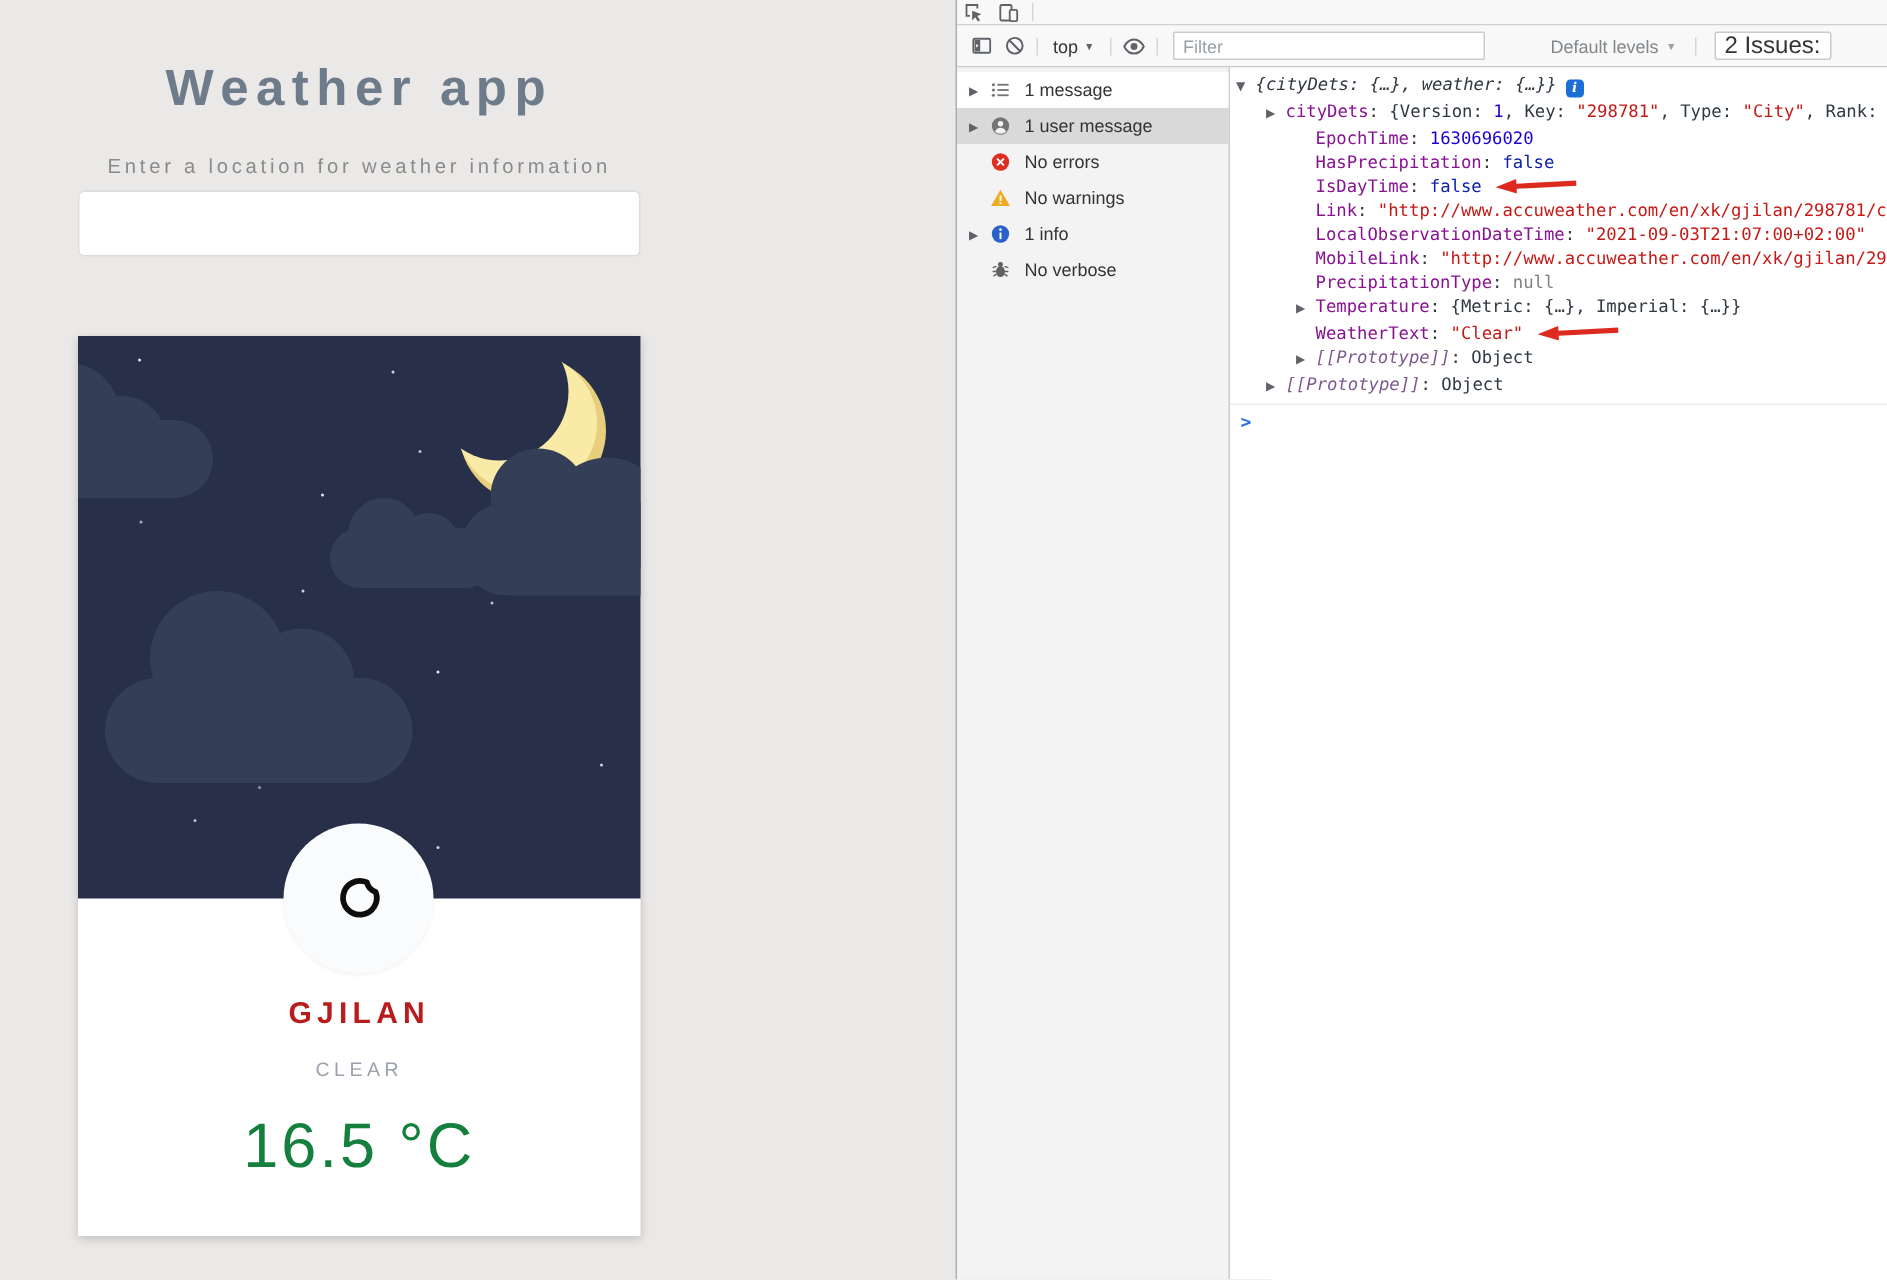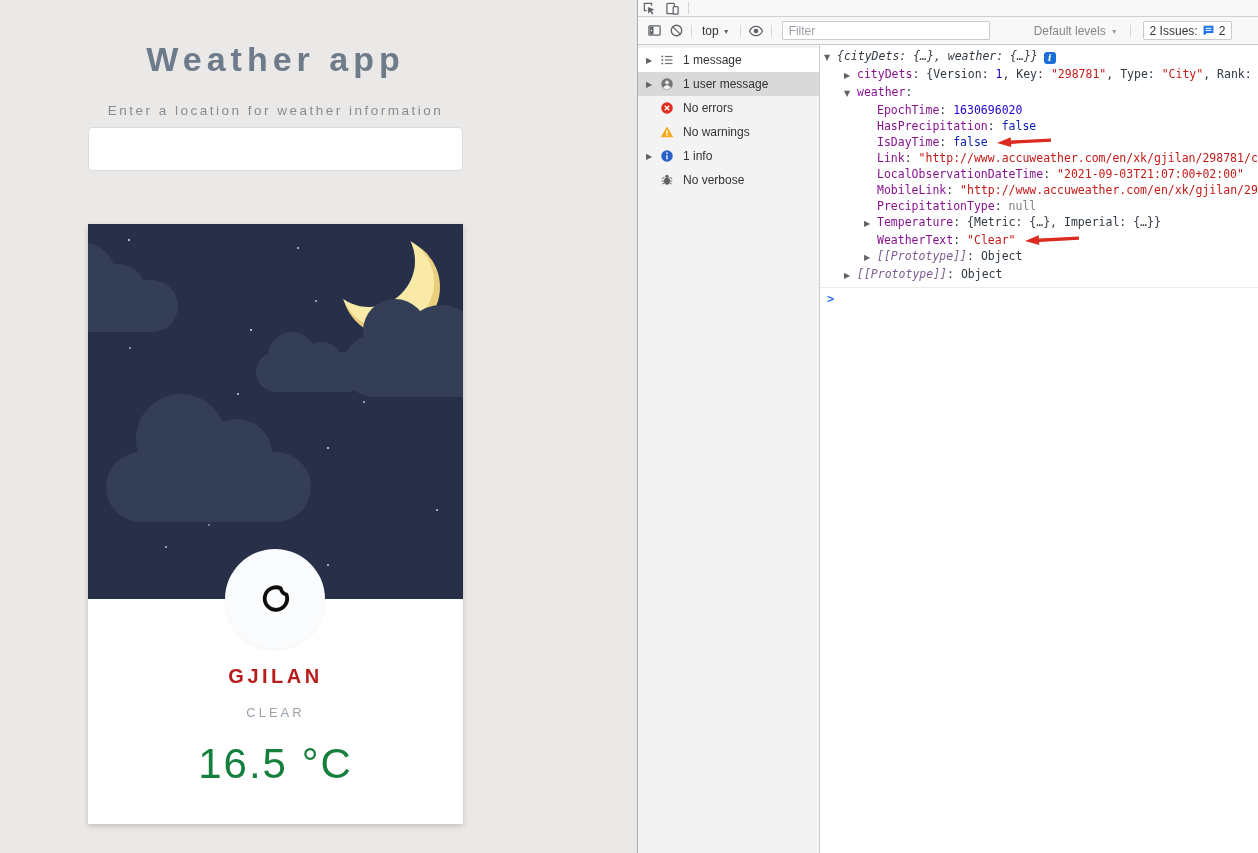--- a/index.html
+++ b/index.html
@@ -1,21 +1,21 @@
 <!DOCTYPE html>
 <html><head>
 <meta charset="utf-8">
 <style>
   * { margin:0; padding:0; box-sizing:border-box; }
   html,body { width:1258px; height:853px; overflow:hidden; }
   body { display:flex; font-family:"Liberation Sans", sans-serif; background:#ebe9e7; }
 
   
   .page { width:637px; height:853px; background:#ebe9e7; flex:0 0 637px; }
-  .col { width:375px; margin-left:88px; text-align:center; }
+  .col { width:375px; margin-left:52px; text-align:center; }
   .app-title { margin-top:40px; font-size:34px; font-weight:600; letter-spacing:5px; color:#6e7b8a; }
   .app-sub { margin-top:24px; font-size:13.5px; letter-spacing:2.5px; color:#8b8b8b; }
   .loc-input { margin-top:9px; width:375px; height:44px; border:1px solid #dcdcdd; border-radius:4px; background:#fff; outline:none; font-size:16px; padding:0 10px; color:#444; display:block; }
   .card { margin-top:53px; width:375px; background:#fff; box-shadow:0 2px 6px rgba(0,0,0,.18); }
   .sky { position:relative; width:375px; height:375px; background:#273048; overflow:hidden; }
   .sky svg.moonbig { position:absolute; left:0; top:0; }
   .star { position:absolute; width:2px; height:2px; border-radius:50%; background:#fff; }
   .cloud { position:absolute; }
   .cloud .b { position:absolute; background:#343e57; border-radius:50%; }
   .cloud .base { position:absolute; background:#343e57; }
@@ -34,21 +34,21 @@
   .tab.active { color:#1a1a1a; }
   .tab.active::after { content:""; position:absolute; left:4px; right:4px; bottom:0; height:2px; background:#1a73e8; }
   .toolbar { height:28px; background:#f8f8f8; border-bottom:1px solid #c9c9c9; display:flex; align-items:center; padding:0 5px; flex:0 0 28px; }
   .tl-icon { width:22px; height:22px; display:flex; align-items:center; justify-content:center; flex:0 0 auto; }
   .ctx { font-size:12px; color:#333; margin:0 2px 0 6px; }
   .caret { font-size:7px; color:#5f6368; margin:2px 6px 0 2px; }
   .filter { width:208px; height:19px; border:1px solid #ccc; border-radius:1px; background:#fff; font-size:12px; padding:0 6px; color:#333; outline:none; margin-left:6px; }
   .filter::placeholder { color:#9aa0a6; }
   .levels { font-size:12px; color:#82878c; margin-left:44px; }
   .lev-caret { font-size:7px; color:#9aa0a6; margin:2px 8px 0 5px; }
-  .issues-btn { height:19px; border:1px solid #cacaca; border-radius:2px; background:#fff; display:flex; align-items:center; gap:4px; padding:0 6px; font-size:12px; color:#333; margin-left:8px; }
+  .issues-btn { height:19px; border:1px solid #cacaca; border-radius:2px; background:#fff; display:flex; align-items:center; gap:4px; padding:0 6px; font-size:16px; color:#333; margin-left:8px;flex-direction:column; }
   .dt-body { flex:1; display:flex; min-height:0; }
   .c-sidebar { width:182px; flex:0 0 182px; background:#f3f3f3; border-right:1px solid #ccc; padding-top:3px; }
   .srow { height:24px; display:flex; align-items:center; padding-left:8px; font-size:12px; color:#333; cursor:default; }
   .srow.first { background:#fff; }
   .srow.selected { background:#d9d9d9; }
   .stri { width:13px; font-size:8px; color:#5f6368; text-align:left; flex:0 0 13px; }
   .sicon { width:15px; height:15px; margin-right:9px; display:flex; align-items:center; justify-content:center; flex:0 0 15px; }
   .c-output { flex:1; background:#fff; overflow:hidden; padding-top:3px; position:relative; font-family:"DejaVu Sans Mono", monospace; }
   .cline { font-size:11.5px; line-height:16px; white-space:pre; }
   .cline .tri { display:inline-block; width:13px; font-size:8px; color:#5f6368; font-family:"DejaVu Sans", sans-serif; }
@@ -252,21 +252,20 @@
               <path d="M2 6.2l3-1M2 9.2h3M2.6 12.6L5 11.2M14 6.2l-3-1M14 9.2h-3M13.4 12.6L11 11.2" stroke="#616161" stroke-width="1.1" fill="none"></path>
             </svg>
           </span>
           <span>No verbose</span>
         </div>
       </div>
     <div class="c-output">
       <div id="clines">
           <div class="cline ind0"><span class="tri">▼</span><span class="i">{cityDets: {…}, weather: {…}}</span><span class="badge">i</span></div>
           <div class="cline ind1"><span class="tri">▶</span><span class="k">cityDets</span><span class="d">: {Version: </span><span class="n">1</span><span class="d">, Key: </span><span class="s">"298781"</span><span class="d">, Type: </span><span class="s">"City"</span><span class="d">, Rank: </span></div>
-          <div class="cline ind1"><span class="tri">▼</span><span class="k">weather</span><span class="d">:</span></div>
           <div class="cline ind2"><span class="tri"></span><span class="k">EpochTime</span><span class="d">: </span><span class="n">1630696020</span></div>
           <div class="cline ind2"><span class="tri"></span><span class="k">HasPrecipitation</span><span class="d">: </span><span class="b">false</span></div>
           <div class="cline ind2"><span class="tri"></span><span class="k">IsDayTime</span><span class="d">: </span><span class="b">false</span><svg class="red-arrow" width="54" height="11" viewBox="0 0 54 11">
               <path d="M0 5.5L14 .6v3.2h40v3.4H14v3.2z" fill="#dc2a1e"></path>
             </svg></div>
           <div class="cline ind2"><span class="tri"></span><span class="k">Link</span><span class="d">: </span><span class="s">"http://www.accuweather.com/en/xk/gjilan/298781/current-weather/298781"</span></div>
           <div class="cline ind2"><span class="tri"></span><span class="k">LocalObservationDateTime</span><span class="d">: </span><span class="s">"2021-09-03T21:07:00+02:00"</span></div>
           <div class="cline ind2"><span class="tri"></span><span class="k">MobileLink</span><span class="d">: </span><span class="s">"http://www.accuweather.com/en/xk/gjilan/298781/current-weather/298781"</span></div>
           <div class="cline ind2"><span class="tri"></span><span class="k">PrecipitationType</span><span class="d">: </span><span class="u">null</span></div>
           <div class="cline ind2"><span class="tri">▶</span><span class="k">Temperature</span><span class="d">: </span><span class="d">{Metric: {…}, Imperial: {…}}</span></div>

